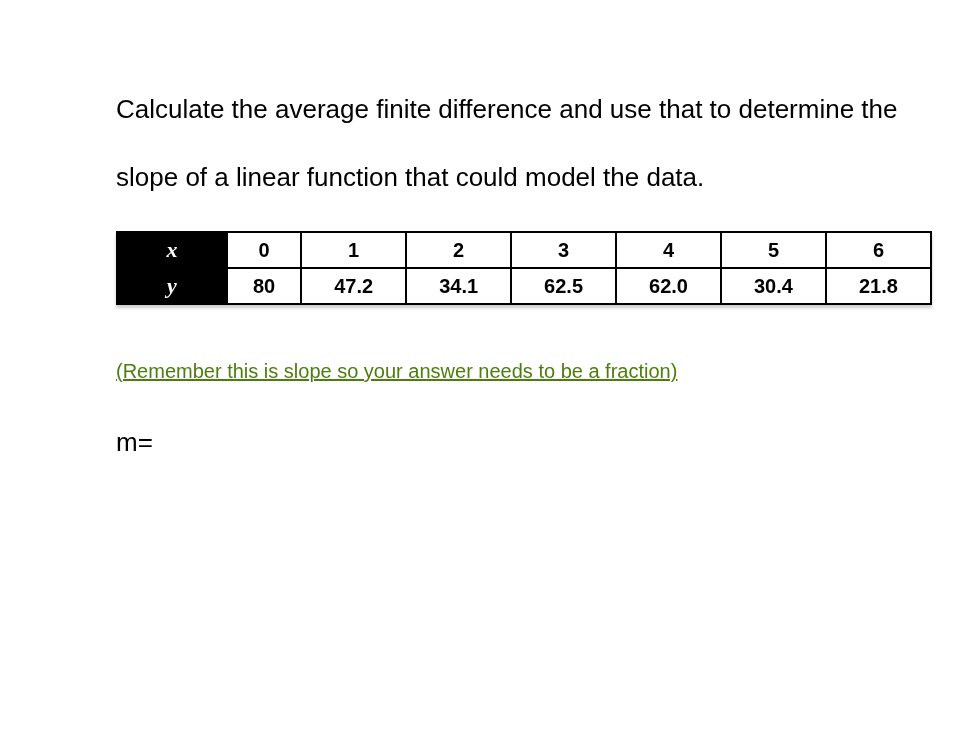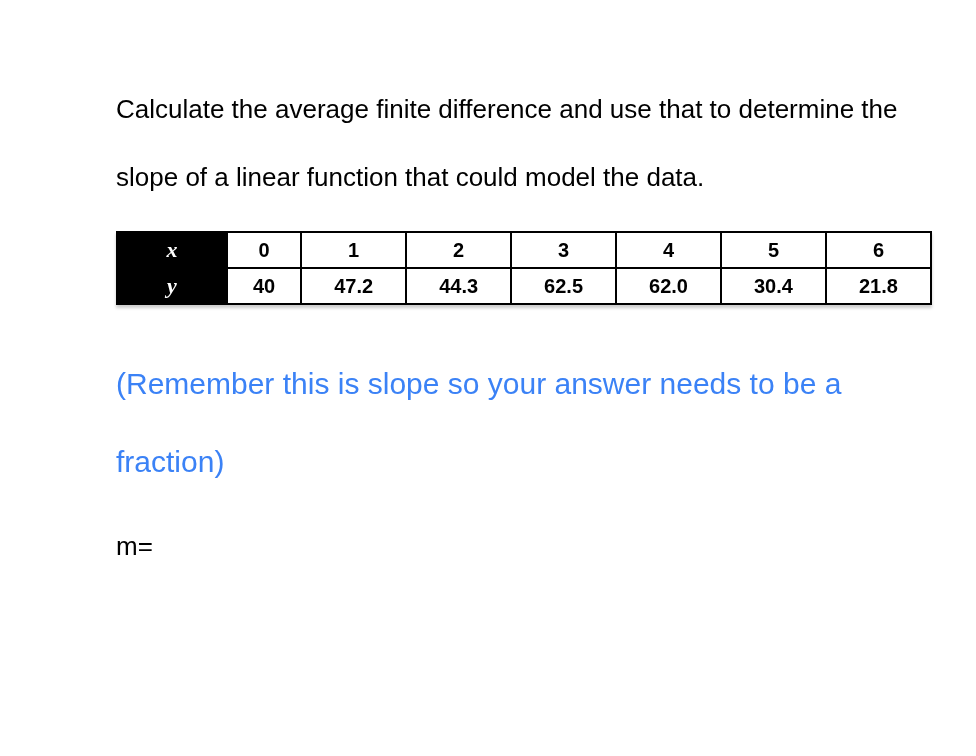--- a/index.html
+++ b/index.html
@@ -44,24 +44,25 @@
       font-style: italic;
       font-family: 'Times New Roman', serif;
       font-size: 22px;
       position: relative;
       width: 110px;
     }
     td.header-cell.x-cell {
       position: relative;
     }
     .hint-text {
-      font-size: 30px;
+      font-size: 20px;
       line-height: 2.6;
-      color: #3b82f6;
+      color: #4d7c0f;
       margin-top: 20px;
+      text-decoration: underline;
     }
     .answer-line {
       font-size: 26px;
       margin-top: 30px;
       font-family: Arial, sans-serif;
     }
   </style>
 </head>
 <body>
 
@@ -79,23 +80,23 @@
       <td>2</td>
       <td>3</td>
       <td>4</td>
       <td>5</td>
       <td>6</td>
     </tr>
     <tr>
       <td class="header-cell">
         <span>y</span>
       </td>
-      <td>40</td>
+      <td>80</td>
       <td>47.2</td>
-      <td>44.3</td>
+      <td>34.1</td>
       <td>62.5</td>
       <td>62.0</td>
       <td>30.4</td>
       <td>21.8</td>
     </tr>
   </tbody>
     </table>
 </div>
 
 <div class="hint-text">(Remember this is slope so your answer needs to be a fraction)</div>

